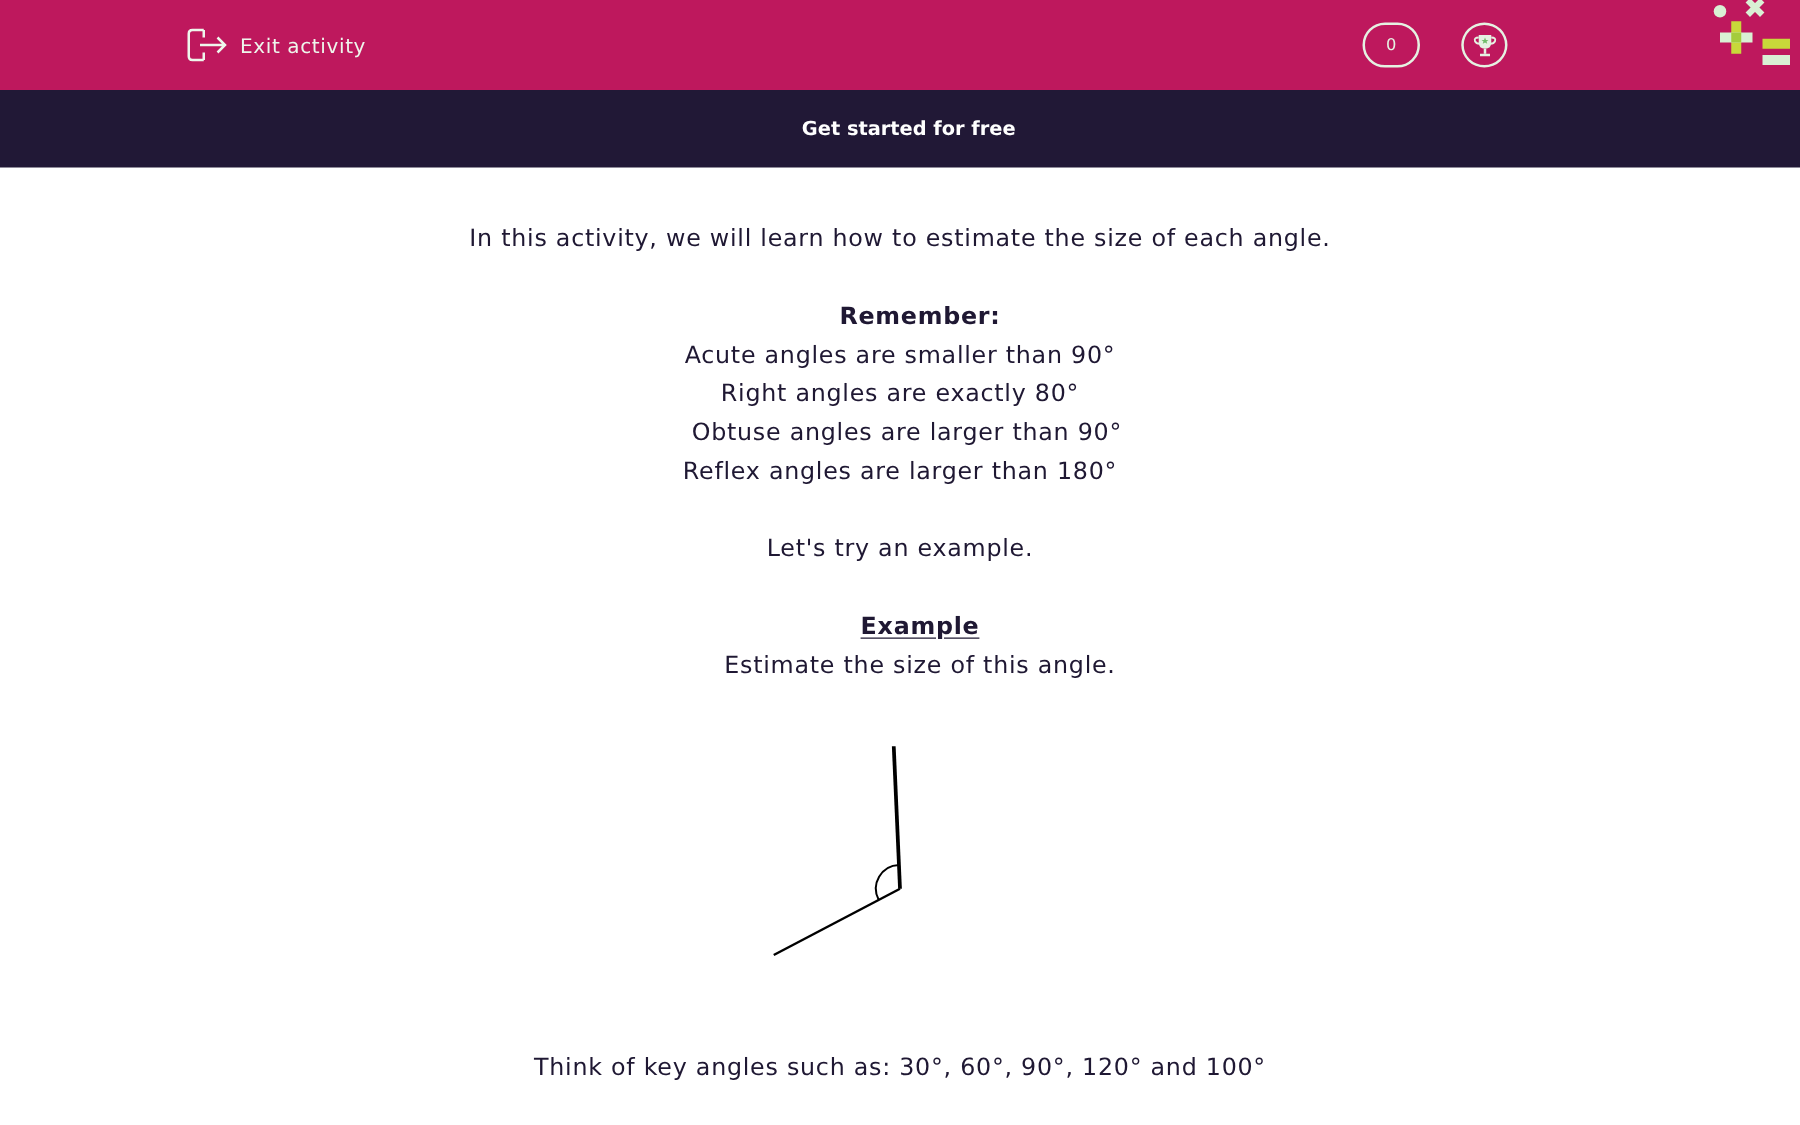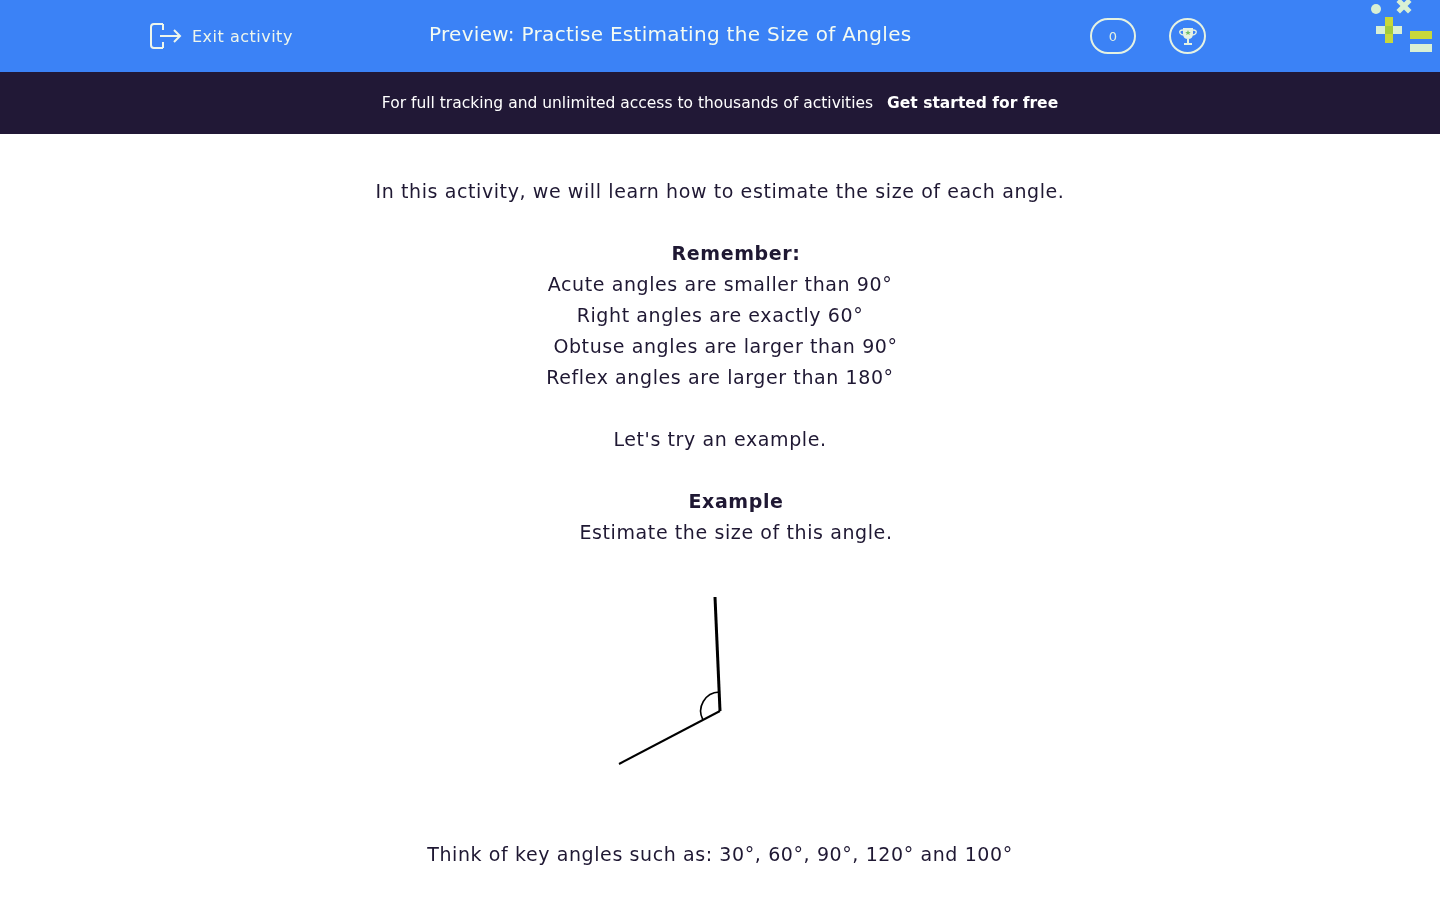--- a/index.html
+++ b/index.html
@@ -1,50 +1,49 @@
 <!DOCTYPE html>
 <html><head>
 <meta charset="utf-8">
 <style>
   * { box-sizing: border-box; margin: 0; padding: 0; }
   html, body { width: 1440px; height: 900px; overflow: hidden; background: #ffffff; }
   body { font-family: "DejaVu Sans", sans-serif; color: #1f1833; }
 
-  .topbar { position: absolute; left: 0; top: 0; width: 1440px; height: 72px; background: #3b82f6; }
+  .topbar { position: absolute; left: 0; top: 0; width: 1440px; height: 72px; background: #be185d; }
   .exit { position: absolute; left: 149px; top: 20px; height: 32px; display: flex; align-items: center; cursor: pointer; }
   .exit svg { width: 34px; height: 30px; }
   .exit-label { margin-left: 9px; color: #eef6ec; font-size: 16px; letter-spacing: 0.5px; }
   .title { position: absolute; left: 429px; top: 22px; color: #f4fbf2; font-size: 20px; letter-spacing: 0.3px; white-space: nowrap; }
   .score { position: absolute; left: 1090px; top: 18px; width: 46px; height: 36px; border: 2px solid #e5f2e2; border-radius: 18px; color: #e5f2e2; font-size: 13px; display: flex; align-items: center; justify-content: center; }
   .trophy { position: absolute; left: 1169px; top: 18px; width: 37px; height: 36px; border: 2px solid #e5f2e2; border-radius: 50%; display: flex; align-items: center; justify-content: center; cursor: pointer; }
   .logo { position: absolute; left: 1368px; top: 0; width: 72px; height: 56px; }
 
   .banner { position: absolute; left: 0; top: 72px; width: 1440px; height: 62px; background: #211836; display: flex; align-items: center; justify-content: center; color: #ffffff; font-size: 15.5px; }
   .banner .cta { font-weight: bold; margin-left: 14px; cursor: pointer; }
 
   .content { position: absolute; left: 0; top: 0; width: 1440px; text-align: center; font-size: 19px; letter-spacing: 0.6px; color: #1f1833; }
   .line { position: absolute; left: 0; width: 1440px; white-space: nowrap; }
   .bold { font-weight: bold; padding-left: 32px; }
-  .underline { text-underline-offset: 3px; }
+  .underline { text-decoration: underline; text-underline-offset: 3px; }
 
   .diagram { position: absolute; left: 600px; top: 590px; width: 140px; height: 190px; }
 </style>
 </head>
 <body>
 
 <header class="topbar">
   <div class="exit">
     <svg viewBox="0 0 34 30">
       <path d="M14 3 H5 Q2 3 2 6 V24 Q2 27 5 27 H14" fill="none" stroke="#eef6ec" stroke-width="2"></path>
       <path d="M14 3 V9 M14 21 V27" fill="none" stroke="#eef6ec" stroke-width="2"></path>
       <path d="M11 15 H31 M25 9 L31 15 L25 21" fill="none" stroke="#eef6ec" stroke-width="2"></path>
     </svg>
     <span class="exit-label">Exit activity</span>
   </div>
-  <div class="title">Preview: Practise Estimating the Size of Angles</div>
   <div class="score">0</div>
   <div class="trophy">
     <svg width="22" height="22" viewBox="0 0 22 22">
       <path d="M6 3 H16 V9 Q16 14 11 14 Q6 14 6 9 Z" fill="#e5f2e2"></path>
       <path d="M6 5 Q2 5 3 8 Q4 10 6.5 10 M16 5 Q20 5 19 8 Q18 10 15.5 10" fill="none" stroke="#e5f2e2" stroke-width="1.5"></path>
       <rect x="10" y="14" width="2" height="4" fill="#e5f2e2"></rect>
       <rect x="7" y="18" width="8" height="2" fill="#e5f2e2"></rect>
       <path d="M11 5 L11.8 7 L13.8 7 L12.2 8.2 L12.8 10 L11 8.9 L9.2 10 L9.8 8.2 L8.2 7 L10.2 7 Z" fill="#70bd69"></path>
     </svg>
   </div>
@@ -53,29 +52,28 @@
     <path d="M32 2 L40 10 M40 2 L32 10" stroke="#d9f0d4" stroke-width="5" stroke-linecap="square"></path>
     <rect x="17" y="17" width="8" height="26" fill="#c8d83a"></rect>
     <rect x="8" y="26" width="26" height="8" fill="#d9f0d4"></rect>
     <rect x="17" y="26" width="8" height="8" fill="#a4cc3c"></rect>
     <rect x="42" y="31" width="22" height="8" fill="#c8d83a"></rect>
     <rect x="42" y="44" width="22" height="8" fill="#d9f0d4"></rect>
   </svg>
 </header>
 
 <div class="banner">
-  <span>For full tracking and unlimited access to thousands of activities</span>
   <span class="cta">Get started for free</span>
 </div>
 
 <main class="content">
   <div class="line" style="top:180px;">In this activity, we will learn how to estimate the size of each angle.</div>
   <div class="line bold" style="top:242px;">Remember:</div>
   <div class="line" style="top:273px;">Acute angles are smaller than 90°</div>
-  <div class="line" style="top:304px;">Right angles are exactly 60°</div>
+  <div class="line" style="top:304px;">Right angles are exactly 80°</div>
   <div class="line" style="top:335px;padding-left:11px;">Obtuse angles are larger than 90°</div>
   <div class="line" style="top:366px;">Reflex angles are larger than 180°</div>
   <div class="line" style="top:428px;">Let's try an example.</div>
   <div class="line bold underline" style="top:490px;">Example</div>
   <div class="line" style="top:521px;margin-left:16px;">Estimate the size of this angle.</div>
   <div class="line" style="top:843px;">Think of key angles such as: 30°, 60°, 90°, 120° and 100°</div>
 </main>
 
 <svg class="diagram" viewBox="600 590 140 190">
   <line x1="715" y1="597" x2="720" y2="711" stroke="#000" stroke-width="3"></line>

